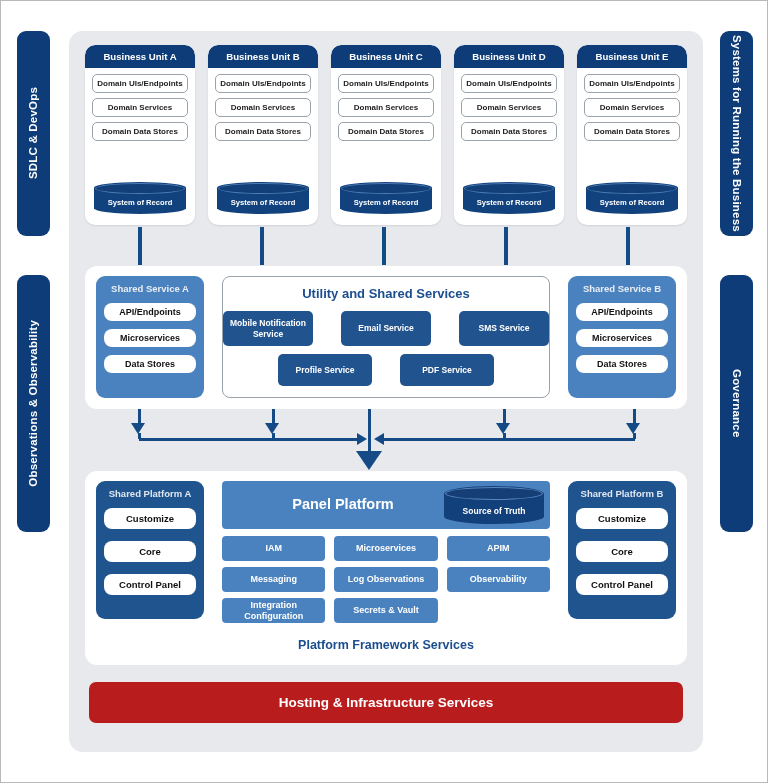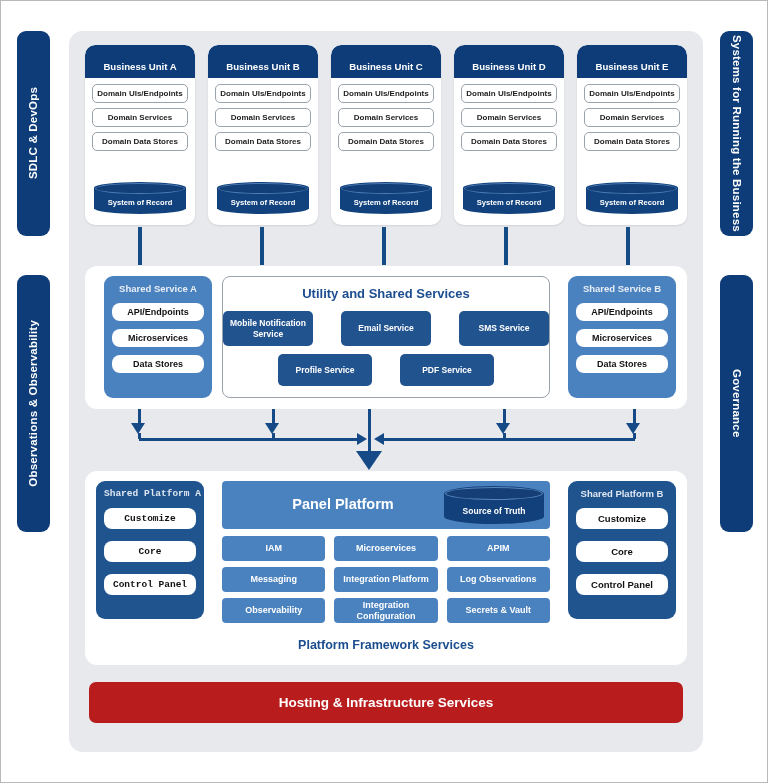--- a/index.html
+++ b/index.html
@@ -65,21 +65,21 @@
     display: flex;
     flex-direction: column;
     overflow: hidden;
   }
   .bu-head {
     background: #0d3c78;
     color: #fff;
     font-size: 9.6px;
     font-weight: bold;
     text-align: center;
-    padding: 16px 0 6px;
+    padding: 6px 0 6px;
     border-radius: 10px 10px 0 0;
   }
   .bu-body { padding: 6px 7px 0; flex: 1; display: flex; flex-direction: column; }
   .bu-pill {
     border: 1px solid #9aa2ac;
     border-radius: 5px;
     background: #fff;
     color: #1d1d1d;
     font-size: 8px;
     font-weight: bold;
@@ -131,21 +131,21 @@
     background: #ffffff;
     border-radius: 12px;
   }
   .side-card {
     position: absolute;
     top: 10px;
     width: 108px; height: 122px;
     border-radius: 9px;
     padding: 7px 8px 0;
   }
-  .side-card.svc { background: #4a82bf; margin-left: 8px; }
+  .side-card.svc { background: #4a82bf; }
   .side-card.plat { background: #20548f; height: 138px; }
   .side-title {
     color: #e9eef5;
     font-size: 9.5px;
     font-weight: bold;
     text-align: center;
     margin-bottom: 9px;
     white-space: nowrap;
   }
   .side-title.plat-t { color: #dfe7f1; }
@@ -297,21 +297,21 @@
     font-size: 9px;
     font-weight: bold;
     text-align: center;
     height: 25px;
     display: flex;
     align-items: center;
     justify-content: center;
     line-height: 1.15;
     padding: 0 3px;
   }
-  #plat-a { left: 11px; top: 10px; font-family: Liberation Mono, monospace; }
+  #plat-a { left: 11px; top: 10px; }
   #plat-b { right: 11px; top: 10px; }
   #pfs-title {
     position: absolute;
     left: 0; right: 0; bottom: 13px;
     text-align: center;
     color: #1c4e8f;
     font-size: 12.5px;
     font-weight: bold;
   }
 
@@ -486,21 +486,20 @@
       <div id="sot-cyl">
         <span id="sot-label">Source of Truth</span>
       </div>
     </div>
 
     <div id="plat-grid">
       <div class="plat-tile">IAM</div>
       <div class="plat-tile">Microservices</div>
       <div class="plat-tile">APIM</div>
       <div class="plat-tile">Messaging</div>
-      <div class="plat-tile">Integration Platform</div>
       <div class="plat-tile">Log Observations</div>
       <div class="plat-tile">Observability</div>
       <div class="plat-tile">Integration Configuration</div>
       <div class="plat-tile">Secrets &amp; Vault</div>
     </div>
 
     <div class="side-card plat" id="plat-b">
       <div class="side-title plat-t">Shared Platform B</div>
       <div class="white-pill">Customize</div>
       <div class="white-pill">Core</div>

